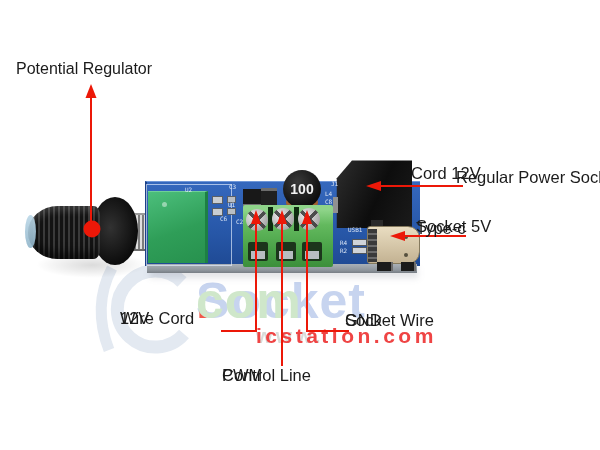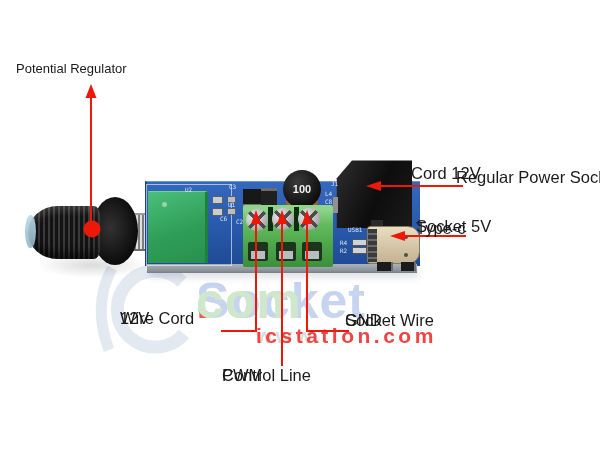--- a/index.html
+++ b/index.html
@@ -62,21 +62,21 @@
   .cap-c{left:227px; top:196px; width:9px; height:7px; background:#b9bec4; border:1px solid #5a5f66;}
   .cap-d{left:227px; top:208px; width:9px; height:7px; background:#b9bec4; border:1px solid #5a5f66;}
   .sot{left:243px; top:189px; width:18px; height:17px; background:#181818; border-bottom:2px solid #707070;}
   .tall-comp{left:261px; top:188px; width:16px; height:30px; background:#202020; border-top:3px solid #6d6d6d;}
 
   
   .coil{left:286px; top:194px; width:32px; height:17px; border-radius:50%;
     background:radial-gradient(#c07840,#8f5426);}
   .inductor{left:283px; top:170px; width:38px; height:38px; border-radius:50%;
     background:radial-gradient(circle at 38% 32%, #3a3a3a, #0e0e0e 72%);
-    color:#f2f2f2; font-size:11px; font-weight:bold; text-align:center; line-height:38px;}
+    color:#f2f2f2; font-size:14px; font-weight:bold; text-align:center; line-height:38px;}
 
   
   .terminal{left:243px; top:205px; width:90px; height:62px; border-radius:2px;
     background:linear-gradient(180deg,#8ed489 0 8%,#63b95e 32%,#4aa348 70%,#3c8f3b);}
   .t-sep{width:5px; height:24px; top:2px; background:#0f2c10;}
   .t-sep1{left:25px;} .t-sep2{left:51px;}
   .screw{width:22px; height:22px; border-radius:50%;
     background:radial-gradient(circle at 35% 35%, #eaeaea, #b9b9b9 55%, #8c8c8c);}
   .screw::after{content:""; position:absolute; inset:0; border-radius:50%;
     background:
@@ -111,21 +111,21 @@
   .silk-c8{left:325px; top:199px;} .silk-j1{left:331px; top:181px;}
   .silk-usb1{left:348px; top:227px;} .silk-r4{left:340px; top:240px;}
   .silk-r2{left:340px; top:248px;}
   .rbox{width:15px; height:7px; background:#cfd3d8; border:1px solid #51565c;}
   .rbox1{left:352px; top:239px;} .rbox2{left:352px; top:247px;}
 
   
   .overlay{left:0; top:0;}
   .lbl{color:#1b1b1b; font-size:16.5px; line-height:21px; white-space:nowrap;}
   .lbl2{text-align:center;}
-  .lbl-potreg{left:16px; top:58px; font-size:13px;}
+  .lbl-potreg{left:16px; top:58px; font-size:16px;}
   .lbl-in12v{left:411px; top:163px; width:176px;}
   .lbl-in12v .l2{position:static; display:block; margin-top:4px;margin-left:45px;}
   .lbl-in5v{left:416px; top:216px; width:160px;}
   .lbl-in5v .l2{position:static; display:block; margin-top:2px;}
   .lbl-cord{left:120px; top:308px; width:104px;}
   .lbl-pwm{left:222px; top:365px; width:120px;}
   .lbl-gnd{left:345px; top:310px; width:108px;}
   .l1,.l2{position:static; display:block;}
 </style>
 </head>

